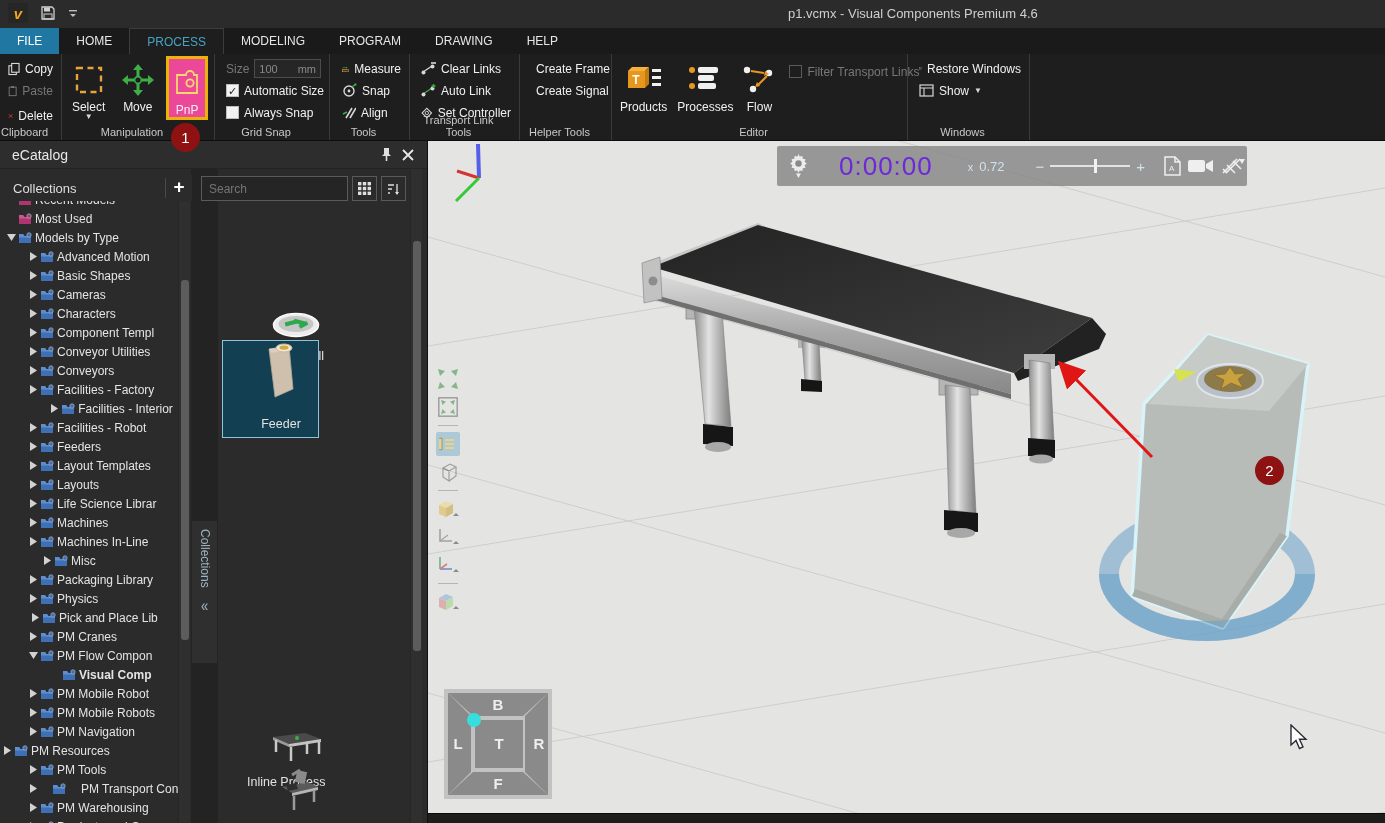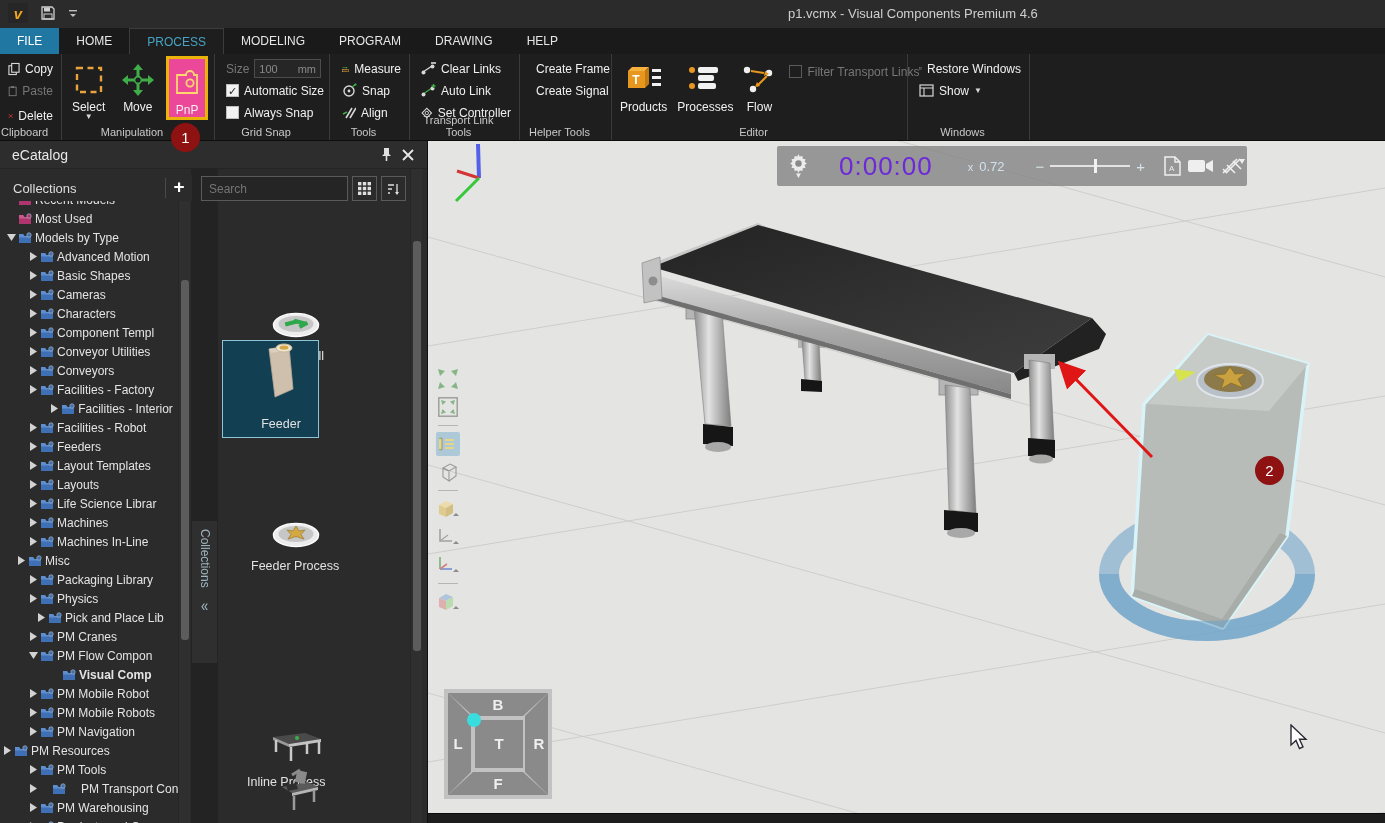--- a/index.html
+++ b/index.html
@@ -678,21 +678,21 @@
           </span>
           <span class="ficon">
             <svg width="14" height="13">
               <path d="M1 3h4l1.5 2H13v7H1z" fill="#3f6fb5"></path>
               <path d="M1 3h4l1.5 2H13v1.6H1z" fill="#5d8fd0"></path>
               <circle cx="11" cy="4" r="2.2" fill="#3f6fb5" stroke="#9ab" stroke-width="0.8"></circle>
             </svg>
           </span>
           <span>Machines In-Line</span>
         </div>
-        <div class="trow" style="padding-left: 14px;">
+        <div class="trow" style="padding-left: 40px;">
           <span class="arrow">
             <svg width="7" height="9">
               <polygon points="0,0 7,4.5 0,9" fill="#d2d2d2"></polygon>
             </svg>
           </span>
           <span class="ficon">
             <svg width="14" height="13">
               <path d="M1 3h4l1.5 2H13v7H1z" fill="#3f6fb5"></path>
               <path d="M1 3h4l1.5 2H13v1.6H1z" fill="#5d8fd0"></path>
               <circle cx="11" cy="4" r="2.2" fill="#3f6fb5" stroke="#9ab" stroke-width="0.8"></circle>
@@ -723,21 +723,21 @@
           </span>
           <span class="ficon">
             <svg width="14" height="13">
               <path d="M1 3h4l1.5 2H13v7H1z" fill="#3f6fb5"></path>
               <path d="M1 3h4l1.5 2H13v1.6H1z" fill="#5d8fd0"></path>
               <circle cx="11" cy="4" r="2.2" fill="#3f6fb5" stroke="#9ab" stroke-width="0.8"></circle>
             </svg>
           </span>
           <span>Physics</span>
         </div>
-        <div class="trow" style="padding-left: 34px;">
+        <div class="trow" style="padding-left: 8px; margin-left: 20px;">
           <span class="arrow">
             <svg width="7" height="9">
               <polygon points="0,0 7,4.5 0,9" fill="#d2d2d2"></polygon>
             </svg>
           </span>
           <span class="ficon">
             <svg width="14" height="13">
               <path d="M1 3h4l1.5 2H13v7H1z" fill="#3f6fb5"></path>
               <path d="M1 3h4l1.5 2H13v1.6H1z" fill="#5d8fd0"></path>
               <circle cx="11" cy="4" r="2.2" fill="#3f6fb5" stroke="#9ab" stroke-width="0.8"></circle>
@@ -968,30 +968,20 @@
         <div class="ci ci1 sel">
           <div class="cicon">
             <svg width="44" height="62">
               <polygon points="10,8 30,5 34,48 16,56" fill="#cfc0ae" stroke="#b5a795" stroke-width="0.8"></polygon>
               <polygon points="10,8 30,5 31,9 12,12" fill="#dccfbf"></polygon>
               <ellipse cx="25" cy="7" rx="8" ry="4" fill="#efe7d8" stroke="#c8b88f"></ellipse>
               <ellipse cx="25" cy="6.6" rx="4.5" ry="2.2" fill="#d4a843"></ellipse>
             </svg>
           </div>
           <div class="clabel">Feeder</div>
-        </div>
-        <div class="ci ci2">
-          <div class="cicon">
-            <svg width="48" height="28">
-              <ellipse cx="24" cy="14" rx="22.5" ry="11.5" fill="#ececec" stroke="#fbfbfb" stroke-width="1.5"></ellipse>
-              <ellipse cx="24" cy="13" rx="17.5" ry="8" fill="#c6c6c6"></ellipse>
-              <polygon points="24,5 27,10 33,9 29,13.5 32,18 24,15.5 16,18 19,13.5 15,9 21,10" fill="#d4a843" stroke="#9a7a28" stroke-width="0.7"></polygon>
-            </svg>
-          </div>
-          <div class="clabel">Feeder Process</div>
         </div>
         <div class="ci ci4">
           <div class="cicon">
             <svg width="56" height="36">
               <polygon points="4,8 36,4 52,10 20,15" fill="#4a4a4a"></polygon>
               <polygon points="4,8 20,15 20,18 4,11" fill="#9a9a9a"></polygon>
               <polygon points="20,15 52,10 52,13 20,18" fill="#c2c2c2"></polygon>
               <g stroke="#c9c9c9" stroke-width="2.5">
                 <path d="M7 11v12"></path>
                 <path d="M22 18v14"></path>

